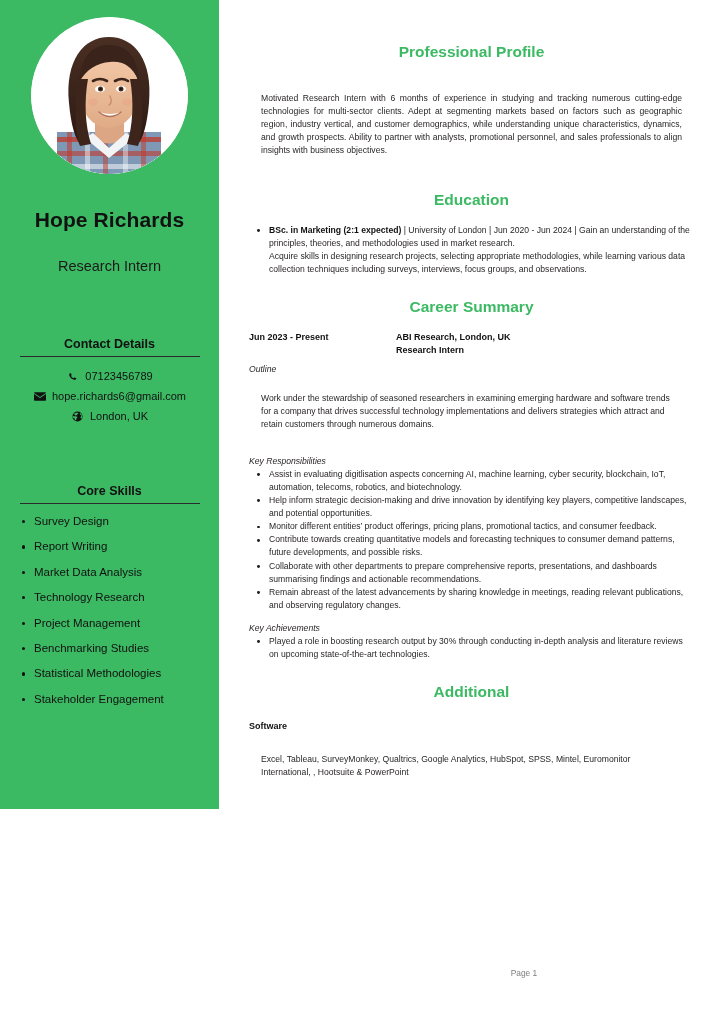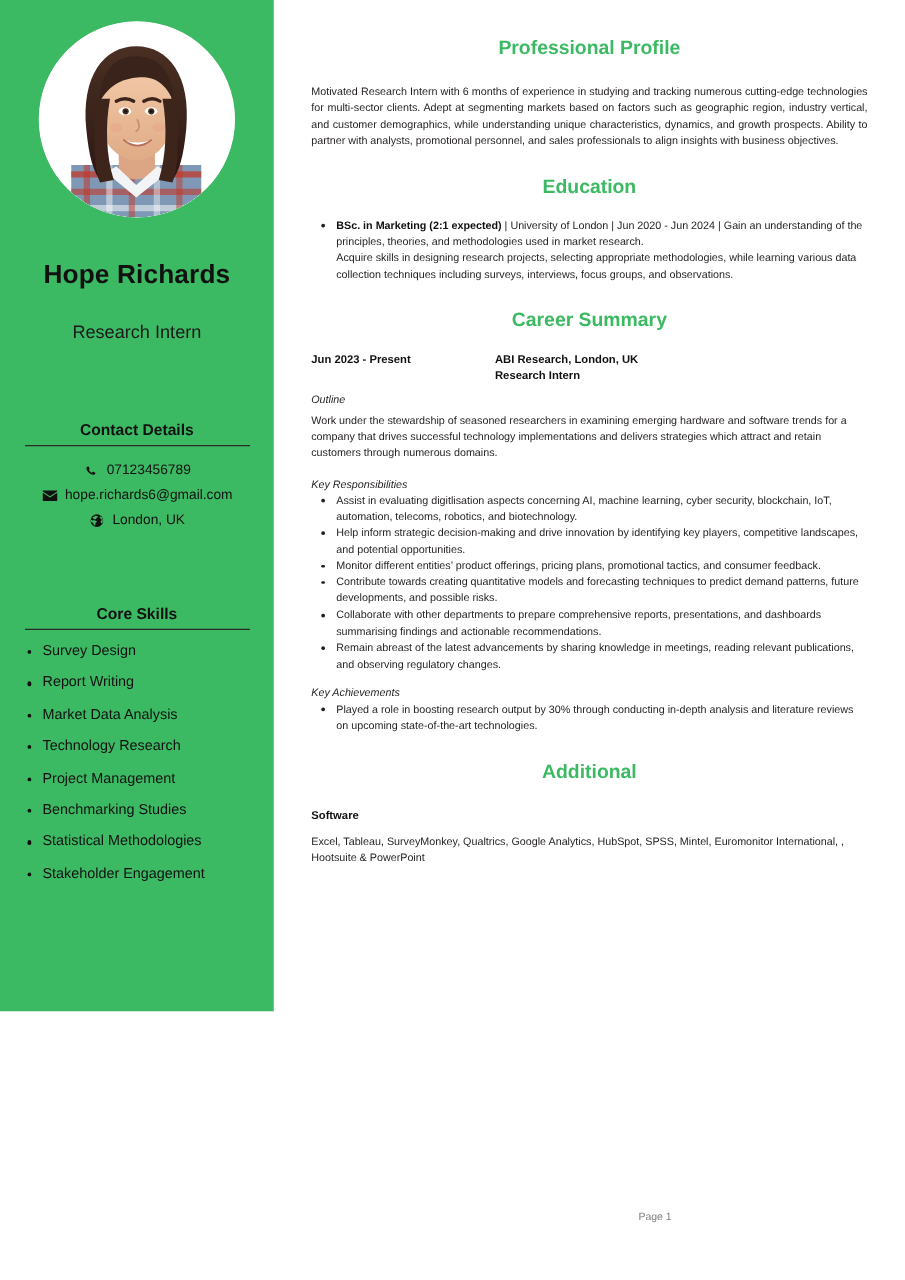--- a/index.html
+++ b/index.html
@@ -154,21 +154,21 @@
     font-size: 15.5px;
     font-weight: bold;
     color: #3cb963;
     line-height: 1.2;
   }
   .para {
     font-size: 8.6px;
     line-height: 13.1px;
     color: #231f20;
     text-align: justify;
-    margin: 0;
+    margin: 12px;
   }
   .para-left {
     text-align: left;
   }
   .sub-italic {
     font-size: 8.6px;
     font-style: italic;
     color: #231f20;
     line-height: 13px;
     margin: 0;
@@ -362,21 +362,21 @@
         <li class="skill-item">Market Data Analysis</li>
         <li class="skill-item">Technology Research</li>
         <li class="skill-item">Project Management</li>
         <li class="skill-item">Benchmarking Studies</li>
         <li class="skill-item">Statistical Methodologies</li>
         <li class="skill-item">Stakeholder Engagement</li>
       </ul>
     </div>
   </div>
 
-  <div class="main" style="top:30px;">
+  <div class="main" style="top:43px;">
 
     <div>
       <div class="sec-heading">Professional Profile</div>
       <div class="sp-18"></div>
       <p class="para">Motivated Research Intern with 6 months of experience in studying and tracking numerous cutting-edge technologies for multi-sector clients. Adept at segmenting markets based on factors such as geographic region, industry vertical, and customer demographics, while understanding unique characteristics, dynamics, and growth prospects. Ability to partner with analysts, promotional personnel, and sales professionals to align insights with business objectives.</p>
     </div>
 
     <div class="sp-22"></div>
 
     <div>
@@ -406,21 +406,21 @@
       <p class="sub-italic">Outline</p>
       <div class="sp-4"></div>
       <p class="para para-left">Work under the stewardship of seasoned researchers in examining emerging hardware and software trends for a company that drives successful technology implementations and delivers strategies which attract and retain customers through numerous domains.</p>
 
       <div class="sp-12"></div>
       <p class="sub-italic">Key Responsibilities</p>
       <ul class="bullets">
         <li>Assist in evaluating digitlisation aspects concerning AI, machine learning, cyber security, blockchain, IoT, automation, telecoms, robotics, and biotechnology.</li>
         <li>Help inform strategic decision-making and drive innovation by identifying key players, competitive landscapes, and potential opportunities.</li>
         <li>Monitor different entities’ product offerings, pricing plans, promotional tactics, and consumer feedback.</li>
-        <li>Contribute towards creating quantitative models and forecasting techniques to predict demand patterns, future developments, and possible risks.</li>
+        <li>Contribute towards creating quantitative models and forecasting techniques to consumer demand patterns, future developments, and possible risks.</li>
         <li>Collaborate with other departments to prepare comprehensive reports, presentations, and dashboards summarising findings and actionable recommendations.</li>
         <li>Remain abreast of the latest advancements by sharing knowledge in meetings, reading relevant publications, and observing regulatory changes.</li>
       </ul>
 
       <div class="sp-10"></div>
       <p class="sub-italic">Key Achievements</p>
       <ul class="bullets">
         <li>Played a role in boosting research output by 30% through conducting in-depth analysis and literature reviews on upcoming state-of-the-art technologies.</li>
       </ul>
     </div>

